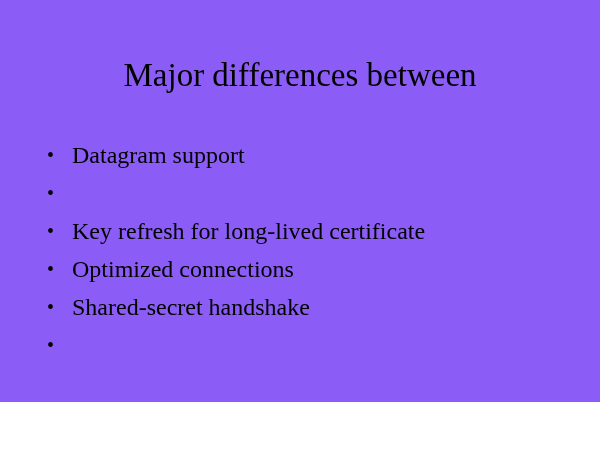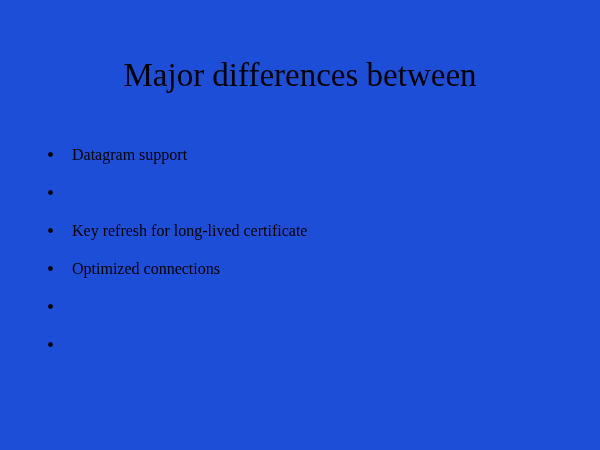--- a/index.html
+++ b/index.html
@@ -12,22 +12,22 @@
     height: 450px;
     background: #ffffff;
     font-family: "Liberation Serif", "DejaVu Serif", serif;
     color: #000000;
     overflow: hidden;
   }
 
   #slide {
     position: relative;
     width: 600px;
-    height: 450px;
-    background: #1d4ed8;
+    height: 402px;
+    background: #8b5cf6;
   }
 
   
   #slide-title {
     position: absolute;
     left: 0;
     top: 33px;
     width: 600px;
     text-align: center;
     font-size: 33px;
@@ -64,21 +64,21 @@
     left: 3px;
     top: 0;
     width: 14px;
     line-height: 38px;
     font-size: 20px;
     text-align: left;
     color: #000000;
   }
   #bullet-list .bullet-text {
     display: inline-block;
-    font-size: 16px;
+    font-size: 24px;
     line-height: 38px;
     color: #000000;
   }
 </style>
 </head>
 <body>
 
 <div id="slide">
 
   <h1 id="slide-title">
@@ -101,20 +101,21 @@
       <span class="bullet-text">Key refresh for long-lived certificate</span>
     </li>
 
     <li class="bullet-item">
       <span class="bullet-marker">•</span>
       <span class="bullet-text">Optimized connections</span>
     </li>
 
     <li class="bullet-item">
       <span class="bullet-marker">•</span>
+      <span class="bullet-text">Shared-secret handshake</span>
     </li>
 
     <li class="bullet-item">
       <span class="bullet-marker">•</span>
     </li>
 
   </ul>
 
 </div>
 

